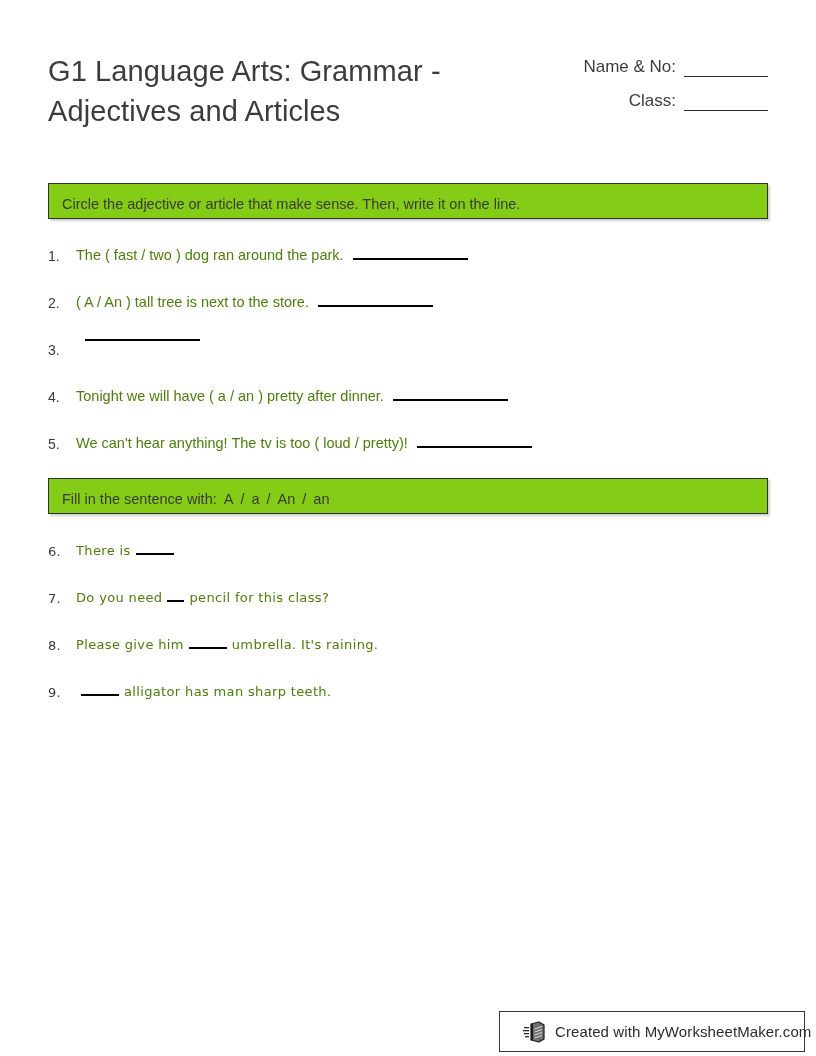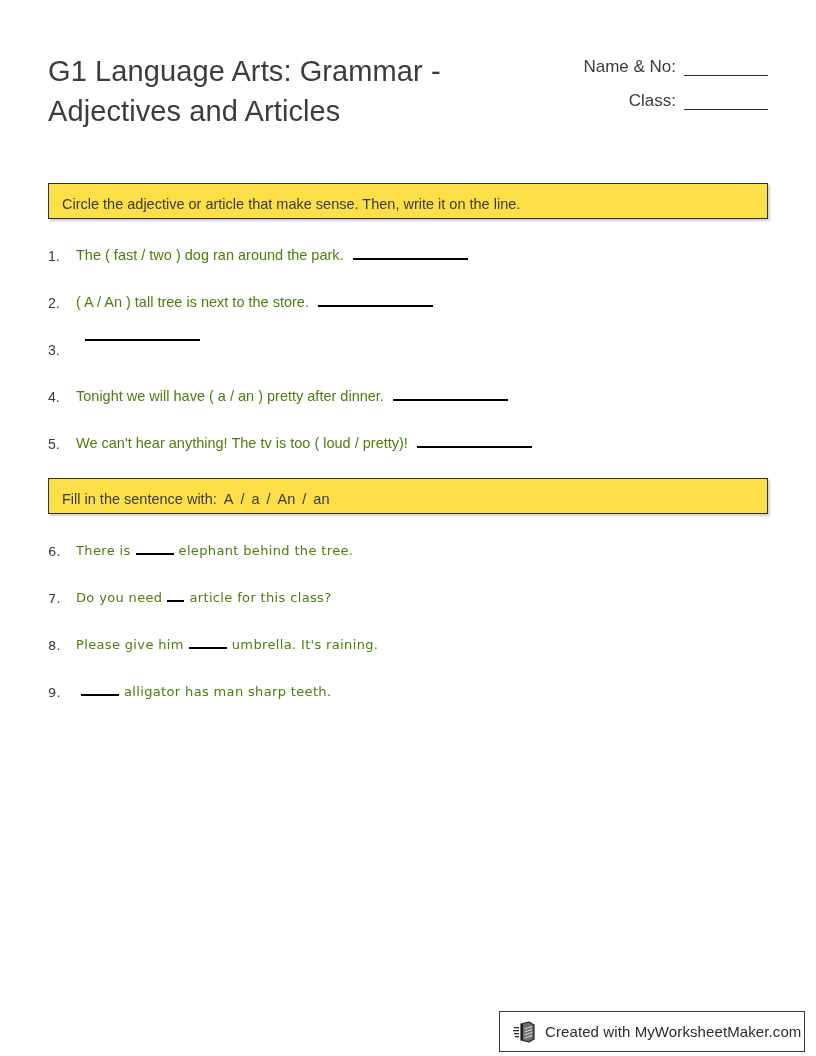--- a/index.html
+++ b/index.html
@@ -47,21 +47,21 @@
   .student-fields {
     position: absolute;
     right: 0;
     top: 6px;
     width: 260px;
     text-align: right;
   }
   .field-row {
     display: flex;
     justify-content: flex-end;
-    align-items: center;
+    align-items: flex-end;
     margin-bottom: 14px;
     white-space: nowrap;
   }
   .field-label {
     font-size: 17px;
     color: #3c3c3c;
     margin-right: 8px;
   }
   .field-line {
     display: inline-block;
@@ -70,21 +70,21 @@
     height: 16px;
   }
 
   
   .instruction-box {
     position: absolute;
     left: 48px;
     width: 720px;
     box-sizing: border-box;
     border: 1.2px solid #2f2f2f;
-    background: #fde047;
+    background: #84cc16;
     box-shadow: 2px 2px 2px rgba(150,150,150,0.45);
     padding: 10px 13px;
     font-size: 14.5px;
     color: #3a3a3a;
     line-height: 20px;
   }
   #instruction-1 { top: 176px; height: 36px; }
   #instruction-2 { top: 471px; height: 36px; }
 
   .sp { display: inline-block; width: 7px; }
@@ -155,21 +155,21 @@
     position: absolute;
     left: 499px;
     top: 1004px;
     width: 306px;
     height: 41px;
     box-sizing: border-box;
     border: 1.2px solid #3a3a3a;
     background: #ffffff;
     display: flex;
     align-items: center;
-    padding-left: 13px;
+    padding-left: 23px;
   }
   .badge-icon {
     width: 24px;
     height: 24px;
     flex: 0 0 24px;
     margin-right: 8px;
     display: block;
   }
   .badge-text {
     font-size: 15px;
@@ -247,30 +247,29 @@
     <span>Fill in the sentence with:</span><span class="sp"></span><span>A</span><span class="sp"></span><span>/</span><span class="sp"></span><span>a</span><span class="sp"></span><span>/</span><span class="sp"></span><span>An</span><span class="sp"></span><span>/</span><span class="sp"></span><span>an</span>
   </div>
 
   <div class="qlist" id="qlist-2">
 
     <div class="qrow">
       <span class="qnum">6.</span>
       <span class="qtext">
         <span>There is</span>
         <span class="blank w-long"></span>
-        <span>elephant behind the tree.</span>
       </span>
     </div>
 
     <div class="qrow">
       <span class="qnum">7.</span>
       <span class="qtext">
         <span>Do you need</span>
         <span class="blank w-short"></span>
-        <span>article for this class?</span>
+        <span>pencil for this class?</span>
       </span>
     </div>
 
     <div class="qrow">
       <span class="qnum">8.</span>
       <span class="qtext">
         <span>Please give him</span>
         <span class="blank w-long"></span>
         <span>umbrella. It's raining.</span>
       </span>

